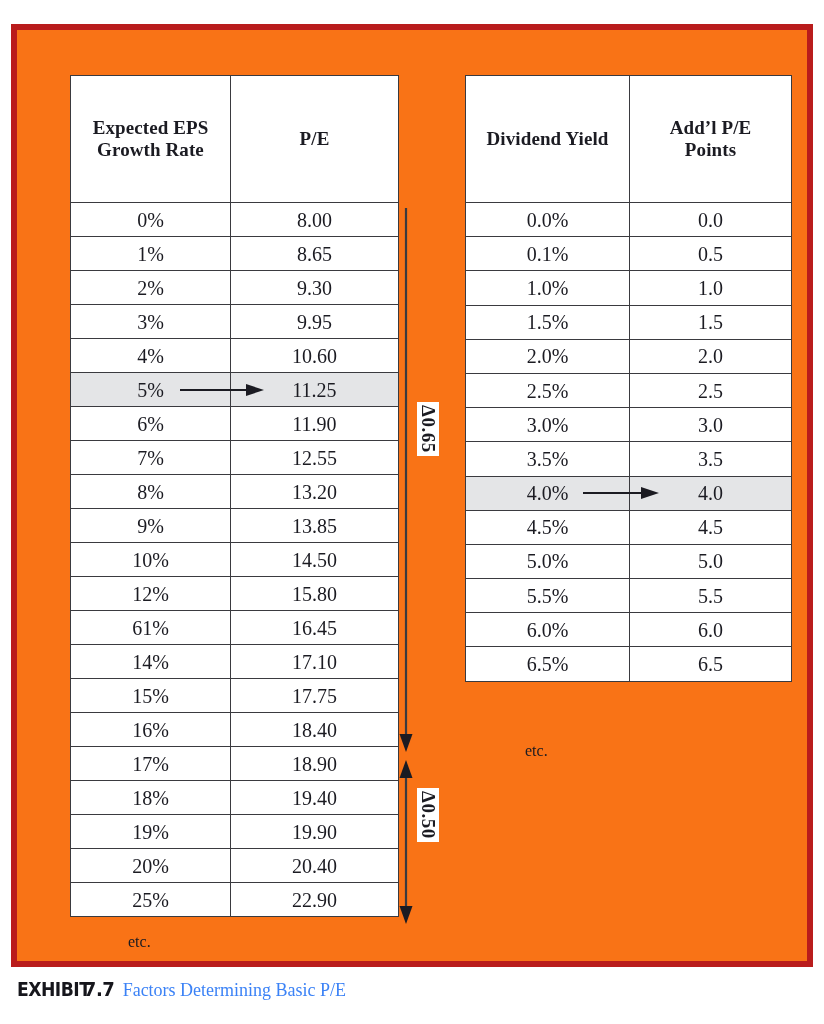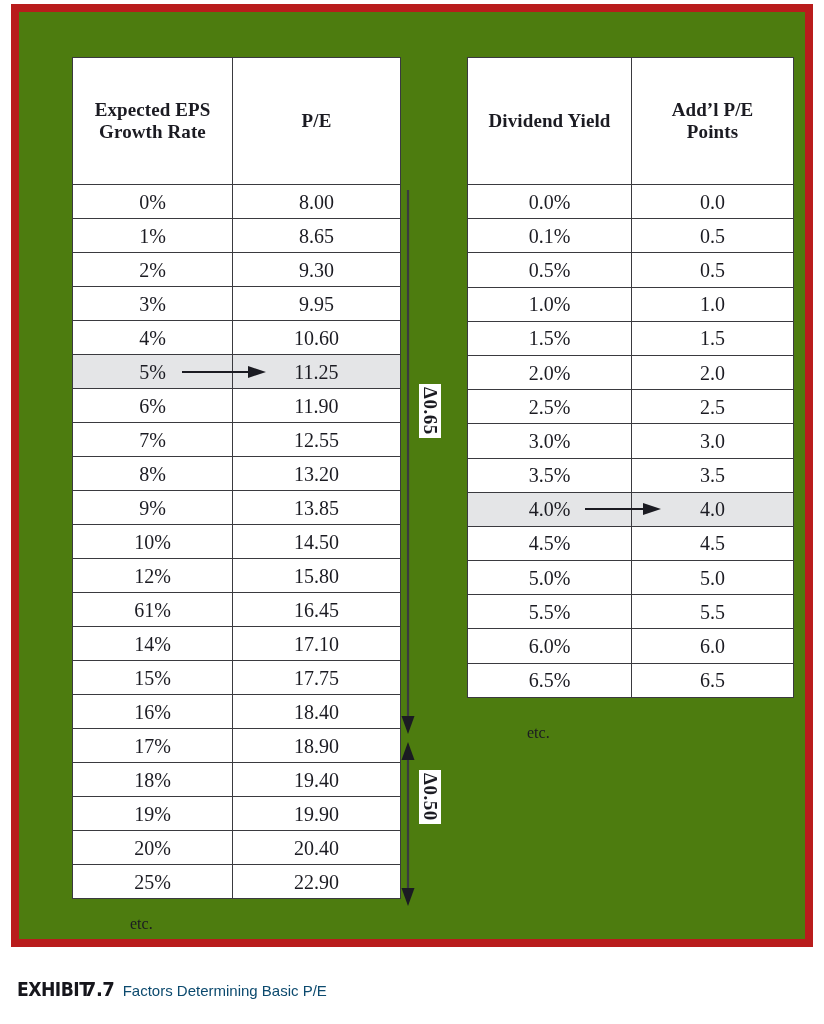--- a/index.html
+++ b/index.html
@@ -14,26 +14,26 @@
     position: relative;
     font-family: "Liberation Serif", "DejaVu Serif", serif;
     color: #1b1b22;
     overflow: hidden;
   }
 
   
   #exhibit-frame {
     position: absolute;
     left: 11px;
-    top: 4px;
+    top: 24px;
     width: 802px;
     height: 943px;
-    border: 8px solid #b91c1c;
+    border: 6px solid #b91c1c;
     box-sizing: border-box;
-    background: #4d7c0f;
+    background: #f97316;
   }
 
   
   .ftable {
     position: absolute;
     border-collapse: collapse;
     background: #fff;
     table-layout: fixed;
   }
   .ftable th, .ftable td {
@@ -166,23 +166,23 @@
     font-family: "DejaVu Sans", "Liberation Sans", sans-serif;
     font-weight: bold;
     font-size: 20px;
     letter-spacing: -0.4px;
     transform: scaleX(0.9);
     transform-origin: left baseline;
     margin-left: -14px;
     color: #16161c;
   }
   #exhibit-caption .cap-title {
-    font-family: Liberation Sans, sans-serif;
-    font-size: 15px;
-    color: #0c4a6e;
+    font-family: Liberation Serif, serif;
+    font-size: 18px;
+    color: #3b82f6;
     margin-left: 6px;
   }
 </style>
 </head>
 <body>
 
 <div id="exhibit-frame">
 
   <table class="ftable" id="table-growth">
     <colgroup>
@@ -306,24 +306,20 @@
     <tbody id="dividend-body">
         <tr>
           <td>0.0%</td>
           <td>0.0</td>
         </tr>
         <tr>
           <td>0.1%</td>
           <td>0.5</td>
         </tr>
         <tr>
-          <td>0.5%</td>
-          <td>0.5</td>
-        </tr>
-        <tr>
           <td>1.0%</td>
           <td>1.0</td>
         </tr>
         <tr>
           <td>1.5%</td>
           <td>1.5</td>
         </tr>
         <tr>
           <td>2.0%</td>
           <td>2.0</td>

